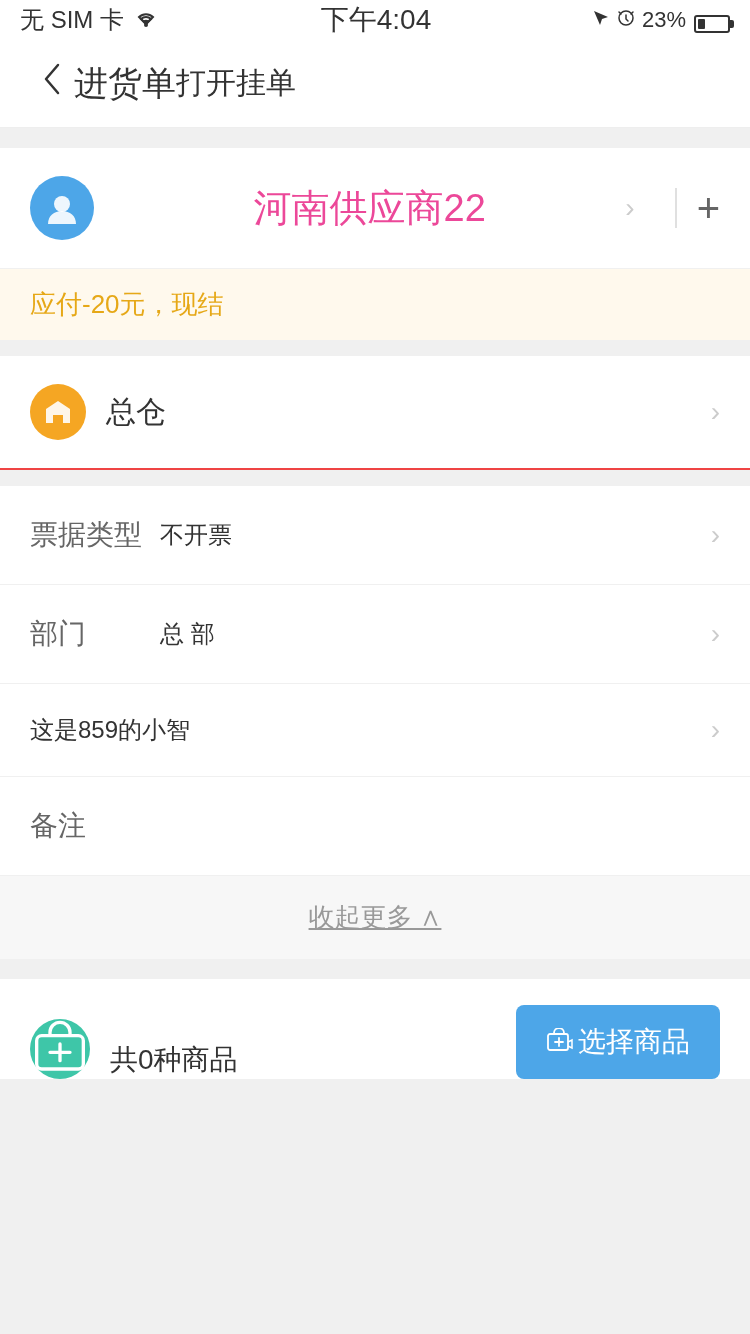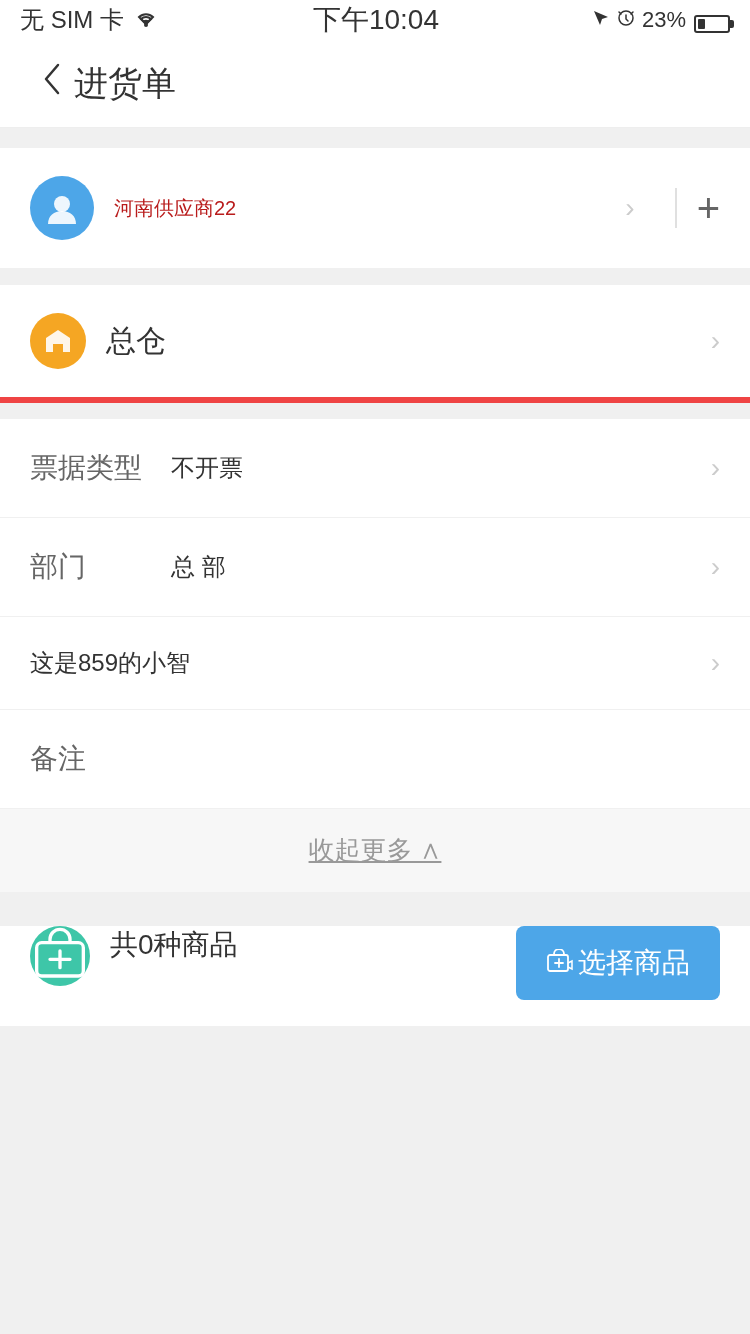--- a/index.html
+++ b/index.html
@@ -112,22 +112,23 @@
       background: #4da6e8;
       display: flex;
       align-items: center;
       justify-content: center;
       margin-right: 20px;
       flex-shrink: 0;
     }
     .supplier-avatar svg { width: 36px; height: 36px; }
     .supplier-name {
       flex: 1;
-      font-size: 20px;
-      color: #b91c1c;
+      font-size: 38px;
+      color: #ec4899;
+      text-align: center;
     }
     .chevron-right {
       color: #ccc;
       font-size: 28px;
       margin-right: 20px;
     }
     .add-btn {
       font-size: 40px;
       color: #666;
       cursor: pointer;
@@ -153,21 +154,21 @@
       height: 16px;
       background: #f0f0f0;
     }
 
     
     .row-item {
       display: flex;
       align-items: center;
       padding: 28px 30px;
       background: #fff;
-      border-bottom: 6px solid #ef4444;
+      border-bottom: 2px solid #ef4444;
       cursor: pointer;
     }
     .row-icon {
       width: 56px;
       height: 56px;
       border-radius: 50%;
       background: #f5a623;
       display: flex;
       align-items: center;
       justify-content: center;
@@ -186,21 +187,20 @@
     }
 
     
     .form-row {
       display: flex;
       align-items: center;
       padding: 30px 30px;
       background: #fff;
       border-bottom: 1px solid #f0f0f0;
       cursor: pointer;
-      gap: 11px;
     }
     .form-key {
       font-size: 28px;
       color: #666;
       width: 130px;
       flex-shrink: 0;
     }
     .form-value {
       flex: 1;
       font-size: 24px;
@@ -224,23 +224,23 @@
       cursor: pointer;
       font-size: 26px;
       color: #999;
       gap: 8px;
       text-decoration: underline;
     }
 
     
     .bottom-section {
       background: #fff;
-      margin-top: 18px;
-      display: flex;
-      align-items: flex-start;
+      margin-top: 4px;
+      display: flex;
+      align-items: flex-end;
       padding: 0 30px;
       height: 100px;
     }
     .goods-icon {
       width: 60px;
       height: 60px;
       border-radius: 50%;
       background: #3ec6a8;
       display: flex;
       align-items: center;
@@ -281,21 +281,21 @@
       <span>无 SIM 卡</span>
       <span>
         <svg width="28" height="20" viewBox="0 0 28 20" fill="none">
           <path d="M14 16l-3-3a4 4 0 016 0l-3 3z" fill="#333"></path>
           <path d="M14 16l-5-5a7 7 0 0110 0l-5 5z" fill="none" stroke="#333" stroke-width="2"></path>
           <path d="M14 16l-7-7a10 10 0 0114 0l-7 7z" fill="none" stroke="#333" stroke-width="2"></path>
           <circle cx="14" cy="17" r="2" fill="#333"></circle>
         </svg>
       </span>
     </div>
-    <div class="status-center">下午10:04</div>
+    <div class="status-center">下午4:04</div>
     <div class="status-right">
       <span>
         <svg width="18" height="18" viewBox="0 0 18 18" fill="none">
           <path d="M2 2l14 6-6 2-2 6z" fill="#333"></path>
         </svg>
       </span>
       <span>
         <svg width="20" height="20" viewBox="0 0 20 20" fill="none">
           <circle cx="10" cy="11" r="7" stroke="#333" stroke-width="1.5"></circle>
           <path d="M10 8v4l2 2" stroke="#333" stroke-width="1.5" stroke-linecap="round"></path>
@@ -309,38 +309,42 @@
     </div>
   </div>
 
   <div class="nav-bar">
     <span class="nav-back">
       <svg width="24" height="40" viewBox="0 0 24 40" fill="none">
         <path d="M18 6L6 20l12 14" stroke="#333" stroke-width="2.5" stroke-linecap="round" stroke-linejoin="round"></path>
       </svg>
     </span>
     <span class="nav-title">进货单</span>
+    <span class="nav-action">打开挂单</span>
   </div>
 
   <div class="section-gap"></div>
 
   <div class="card">
     <div class="supplier-row">
       <div class="supplier-avatar">
         <svg viewBox="0 0 36 36" fill="none">
           <circle cx="18" cy="14" r="8" fill="white" fill-opacity="0.9"></circle>
           <path d="M4 34c0-8 6-13 14-13s14 5 14 13" fill="white" fill-opacity="0.9"></path>
         </svg>
       </div>
       <span class="supplier-name">河南供应商22</span>
       <span class="chevron-right">›</span>
       <div class="supplier-divider"></div>
       <span class="add-btn">+</span>
     </div>
 
+    <div class="notice-bar">
+      <span>应付-20元，现结</span>
+    </div>
   </div>
 
   <div class="section-divider"></div>
 
   <div class="row-item">
     <div class="row-icon">
       <svg viewBox="0 0 30 30" fill="none">
         <path d="M3 12L15 4l12 8v14H3V12z" fill="white" fill-opacity="0.9"></path>
         <rect x="10" y="18" width="10" height="8" fill="#f5a623"></rect>
       </svg>

